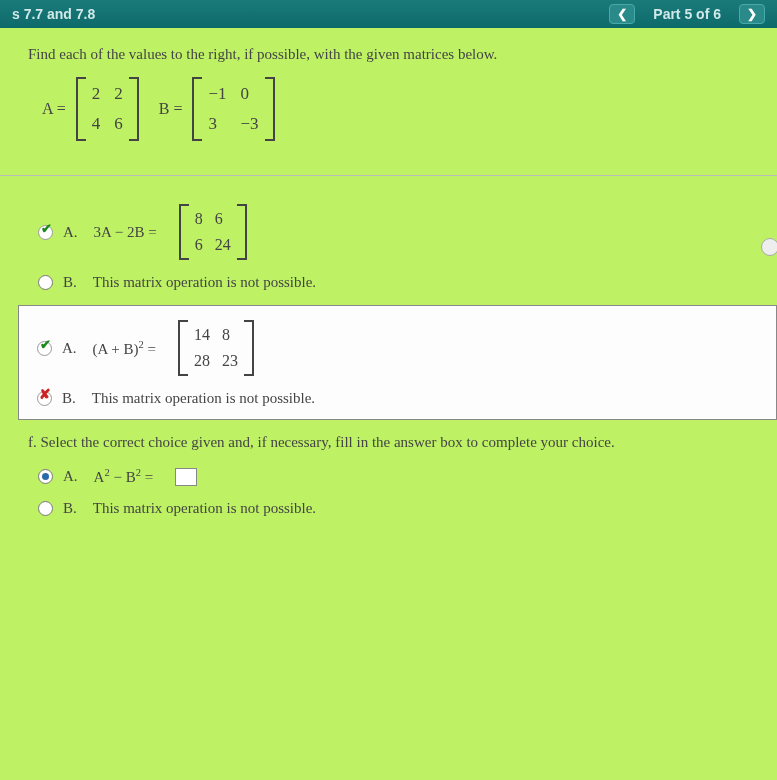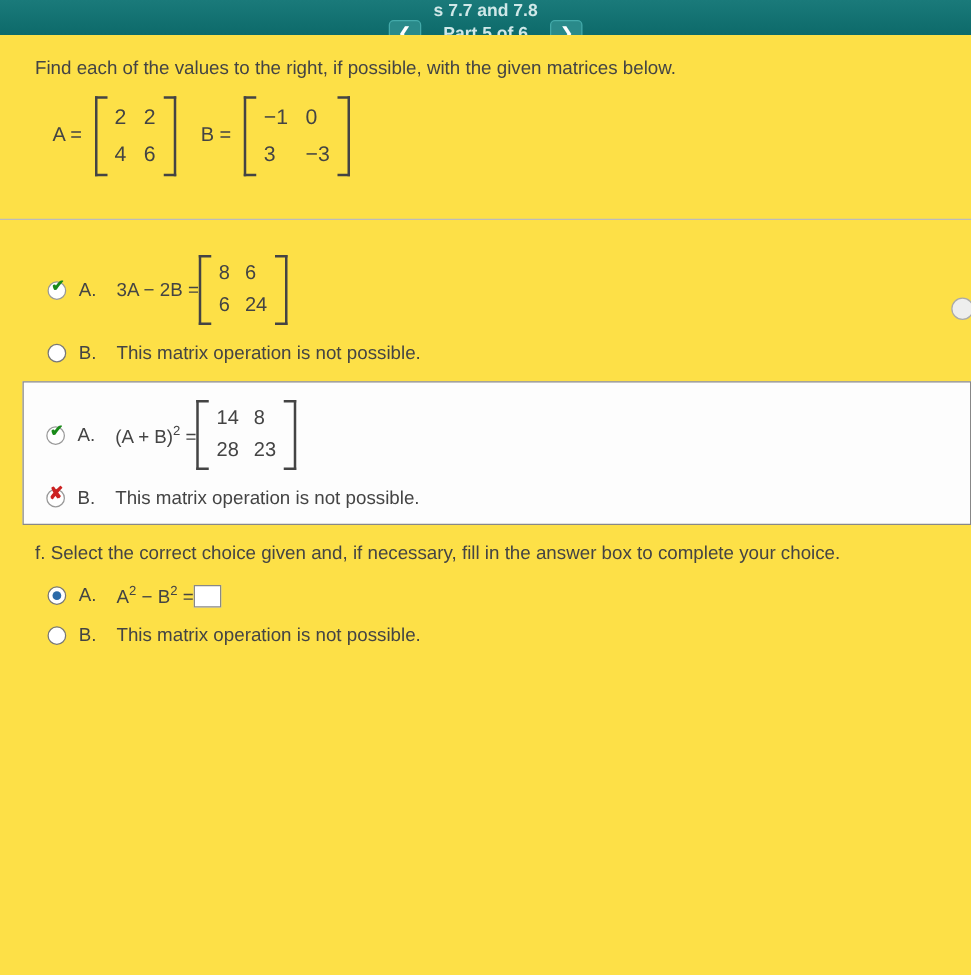--- a/index.html
+++ b/index.html
@@ -14,37 +14,37 @@
   .header {
     background: linear-gradient(#1a7a7a, #0d6a6a);
     height: 28px;
     display: flex;
     align-items: center;
     justify-content: space-between;
     padding: 0 12px;
     color: #d0e8e8;
     font-size: 14px;
     font-weight: bold;
-    flex-direction: column;
   }
   .header-right { display: flex; align-items: center; gap: 18px; }
   .nav-btn {
     background: #2a8a8a;
     width: 26px; height: 20px;
     border-radius: 4px;
     display: flex; align-items: center; justify-content: center;
     color: #fff; font-size: 12px;
     cursor: pointer;
     border: 1px solid #4aa;
   }
   .content {
-    background: #fde047;
+    background: #bef264;
     padding: 18px 18px 18px 28px;
     height: calc(100% - 28px);
     position: relative;
+    font-family: Liberation Serif, serif;
   }
   .instruction { font-size: 15px; color: #444; margin-bottom: 14px; }
   .matrices { display: flex; align-items: center; gap: 10px; margin-bottom: 34px; margin-left: 14px; }
   .eq-label { font-size: 16px; color: #444; }
   .matrix {
     display: inline-flex; align-items: center;
   }
   .bracket-l, .bracket-r {
     width: 10px; height: 64px;
     border: 2px solid #444;
@@ -85,21 +85,21 @@
     background: #2a6aa8;
   }
   .check-ind { 
     position: relative; width: 15px; height: 15px; border-radius: 50%;
     border: 1.5px solid #999; background:#fff; flex-shrink:0;
     display:flex; align-items:center; justify-content:center;
   }
   .check-ind .tick { color:#1a8a1a; font-weight:bold; font-size:13px; position:absolute; top:-5px; left:2px;}
   .check-ind .cross { color:#c22; font-weight:bold; font-size:14px; position:absolute; top:-6px; left:1px;}
   .opt-label { font-weight: normal; margin-right: 6px; }
-  .eq-text { display: flex; align-items: center; gap: 0; }
+  .eq-text { display: flex; align-items: center; gap: 22px; }
   .ans-matrix .bracket-l, .ans-matrix .bracket-r { height: 56px; }
   .ans-box {
     display: inline-block; width: 22px; height: 18px;
     border: 1px solid #888; background: #fff; vertical-align: middle;
   }
   .box-e {
     border: 1px solid #888; background: #fdfdfd;
     margin: 0 -18px 14px -10px; padding: 14px 18px 12px 18px;
   }
   sup { font-size: 0.7em; }

